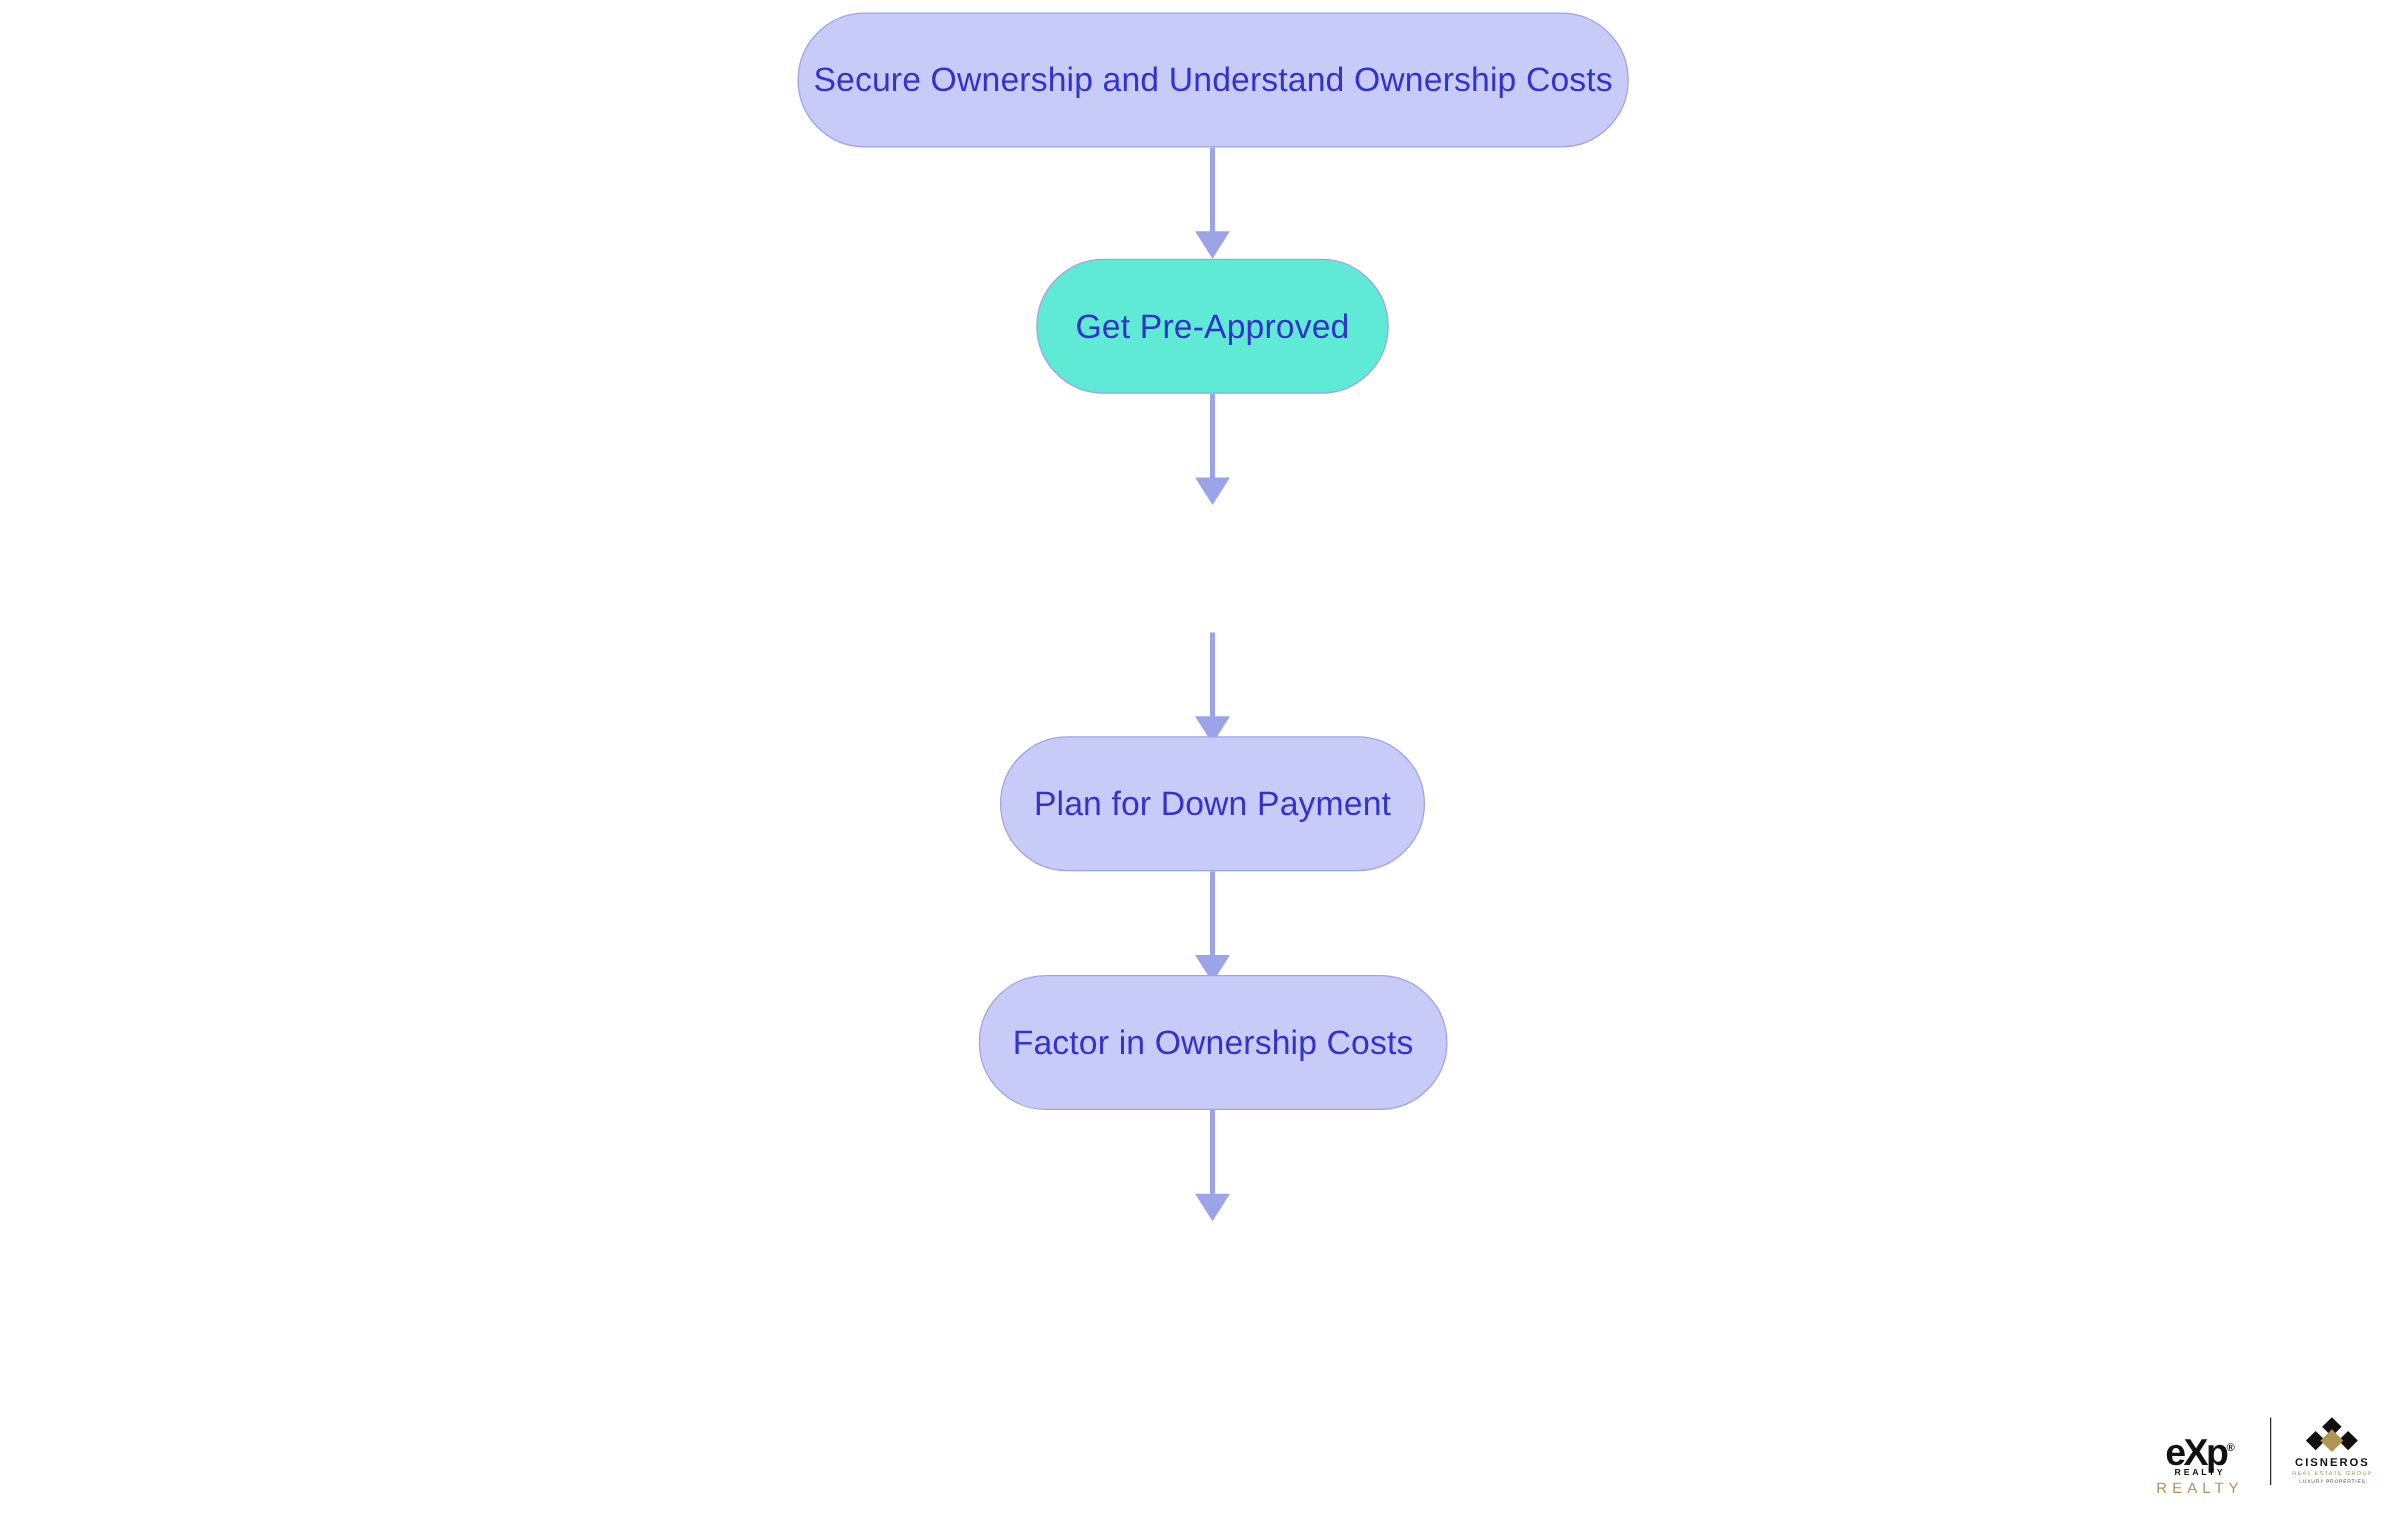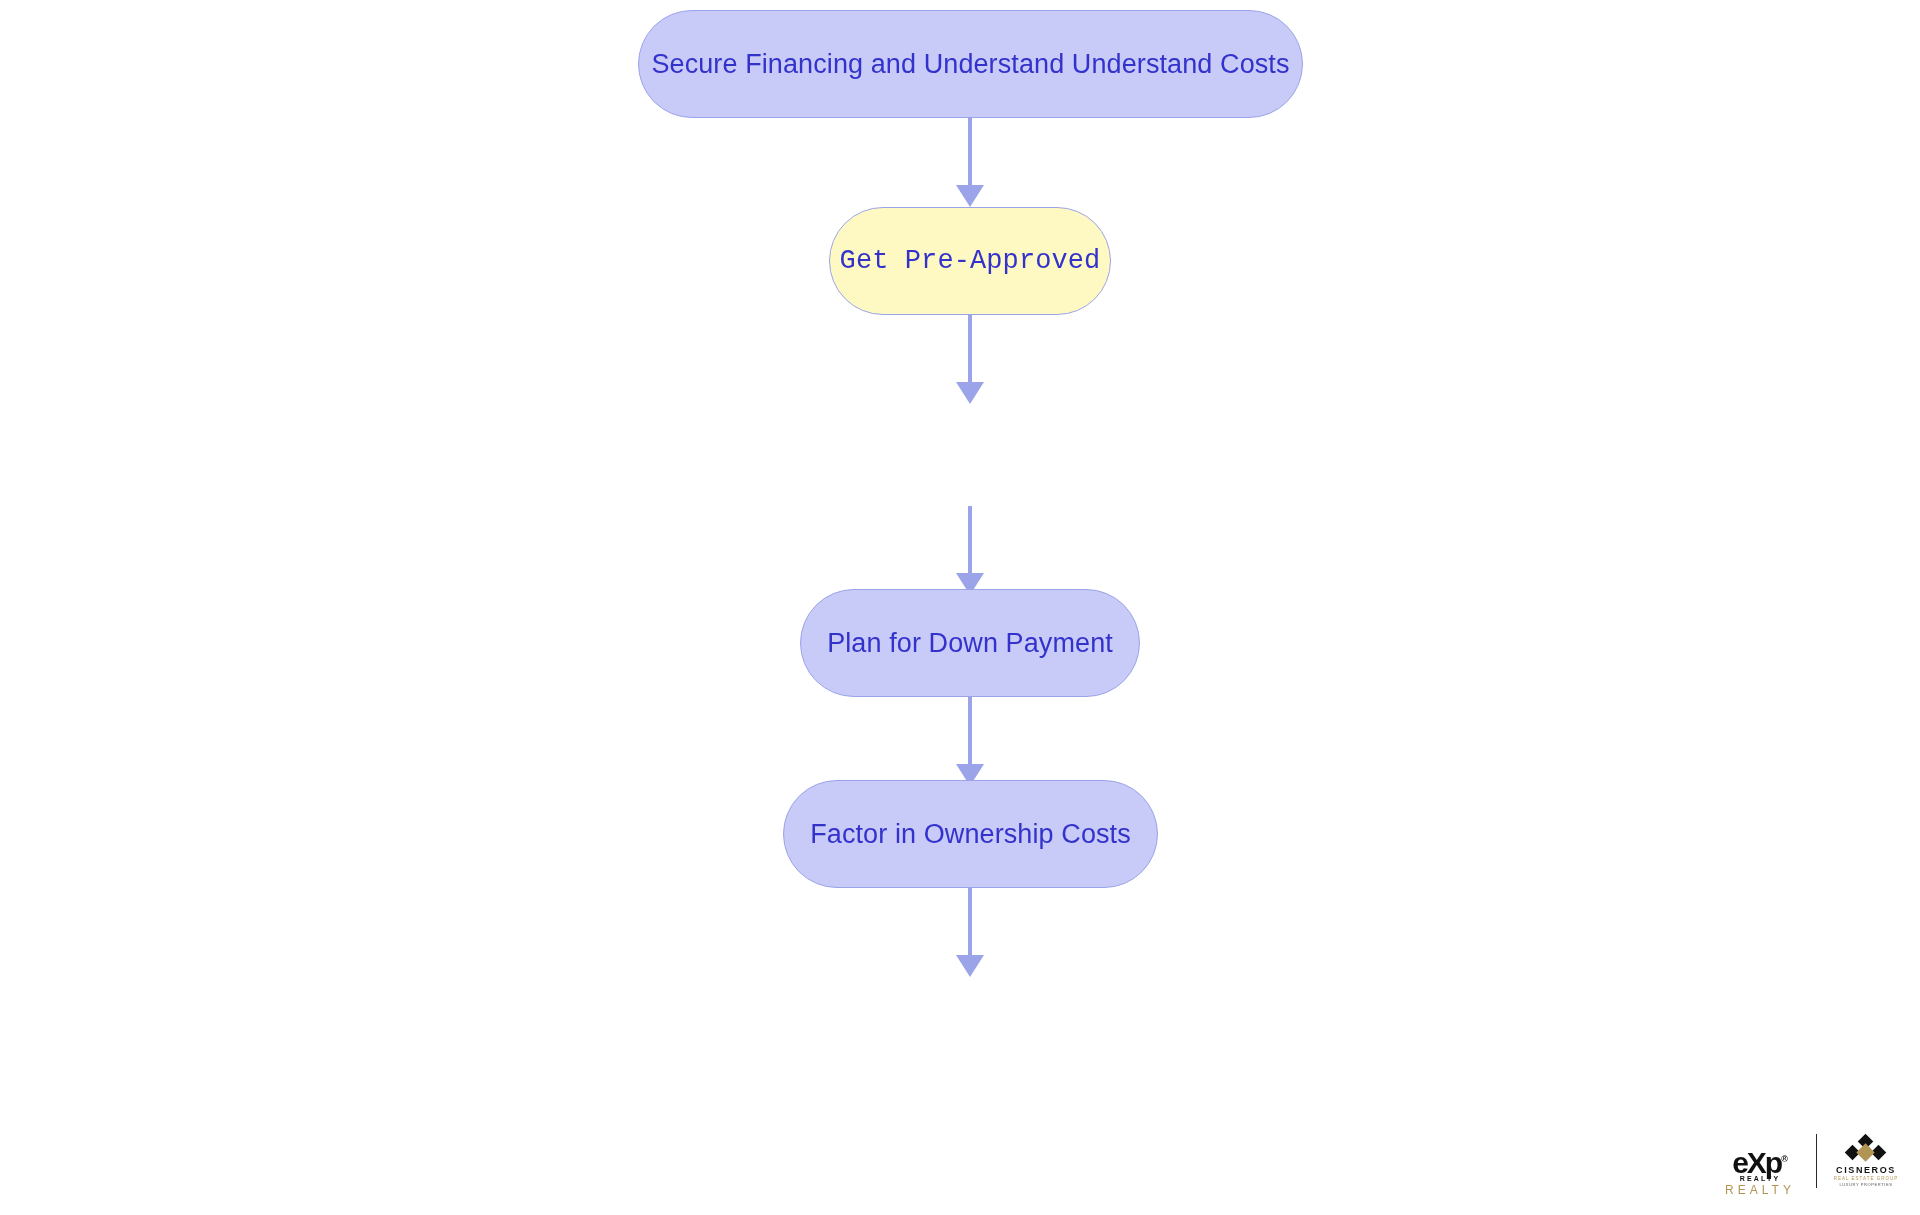--- a/index.html
+++ b/index.html
@@ -179,27 +179,27 @@
     color: #555555;
     margin-top: 1px;
   }
 </style>
 </head>
 <body style="background: rgb(255, 255, 255);">
 
 <div id="flowchart-canvas">
 
   <div class="node" id="node-0" style="background: rgb(200, 202, 248); border-color: rgb(155, 164, 232); color: rgb(51, 51, 204);">
-    <span class="node-label">Secure Financing and Understand Understand Costs</span>
+    <span class="node-label">Secure Ownership and Understand Ownership Costs</span>
   </div>
 
   <div class="connector" id="conn-0" style="background: rgb(155, 164, 232);"></div>
   <div class="arrowhead" id="arrow-0" style="border-top-color: rgb(155, 164, 232);"></div>
 
-  <div class="node" id="node-1" style="background: #fef9c3; border-color: rgb(155, 164, 232); color: rgb(51, 51, 204); font-family: Liberation Mono, monospace;">
+  <div class="node" id="node-1" style="background: #5eead4; border-color: rgb(155, 164, 232); color: rgb(51, 51, 204);">
     <span class="node-label">Get Pre-Approved</span>
   </div>
 
   <div class="connector" id="conn-1" style="background: rgb(155, 164, 232);"></div>
   <div class="arrowhead" id="arrow-1" style="border-top-color: rgb(155, 164, 232);"></div>
 
 
   <div class="connector" id="conn-2" style="background: rgb(155, 164, 232);"></div>
   <div class="arrowhead" id="arrow-2" style="border-top-color: rgb(155, 164, 232);"></div>
 

